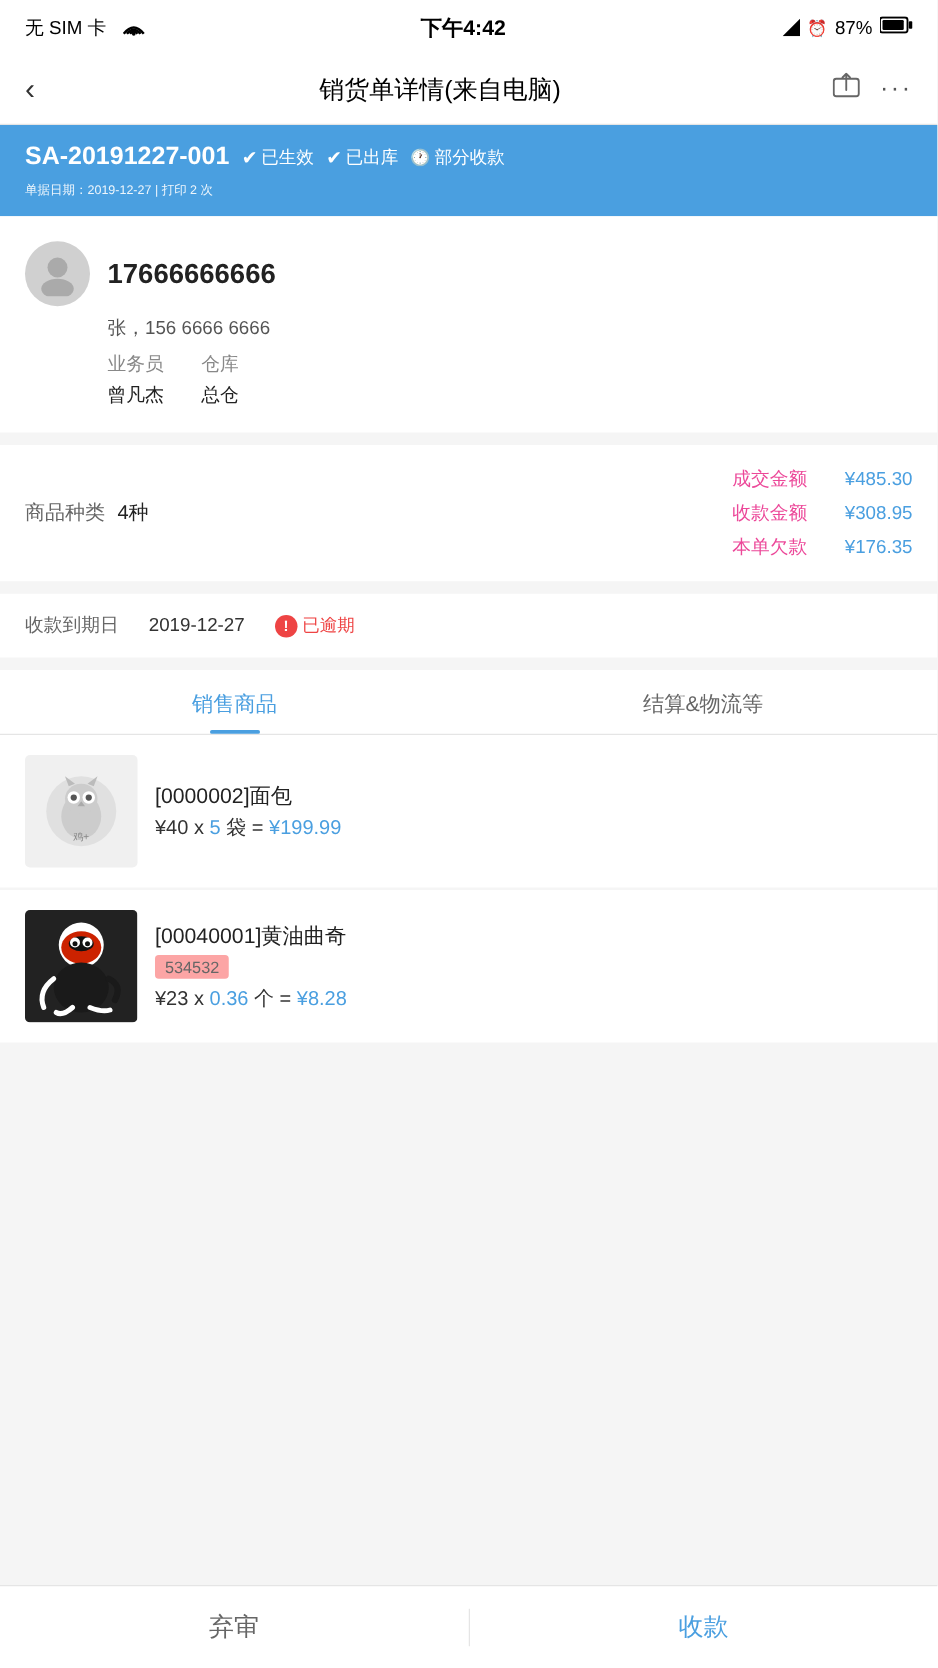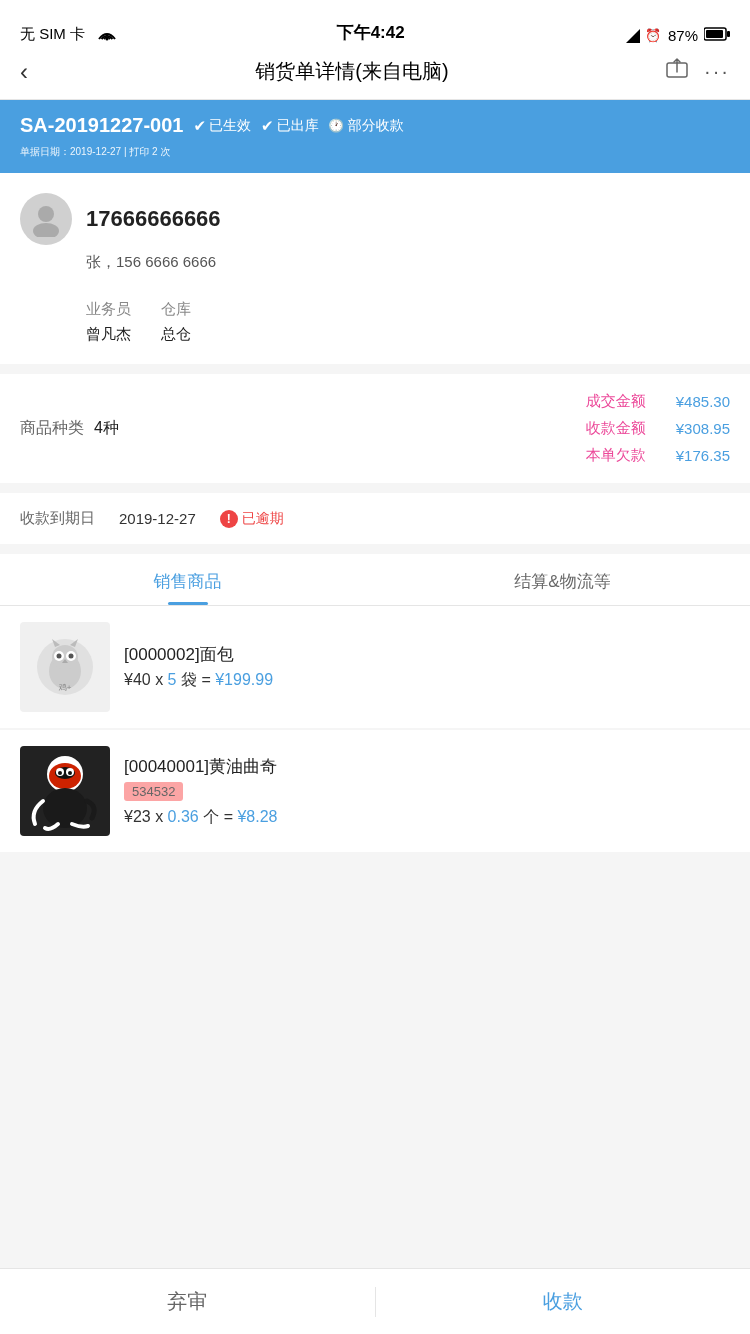--- a/index.html
+++ b/index.html
@@ -9,21 +9,21 @@
       background: #f5f5f5;
       width: 750px;
       min-height: 1334px;
       overflow-x: hidden;
     }
 
     
     .status-bar {
       display: flex;
       justify-content: space-between;
-      align-items: flex-end;
+      align-items: center;
       background: #fff;
       padding: 0 20px;
       height: 44px;
       font-size: 15px;
     }
     .status-left { font-size: 15px; color: #000; }
     .status-center { font-size: 17px; font-weight: 600; color: #000; }
     .status-right {
       display: flex;
       align-items: center;
@@ -121,21 +121,21 @@
       color: #888;
     }
     .customer-name {
       font-size: 22px;
       font-weight: 600;
       color: #222;
     }
     .customer-detail {
       font-size: 15px;
       color: #555;
-      margin-bottom: 28px;
+      margin-bottom: 10px;
       padding-left: 66px;
     }
     .customer-info-row {
       display: flex;
       align-items: center;
       padding-left: 66px;
       gap: 30px;
     }
     .info-item {
       display: flex;

